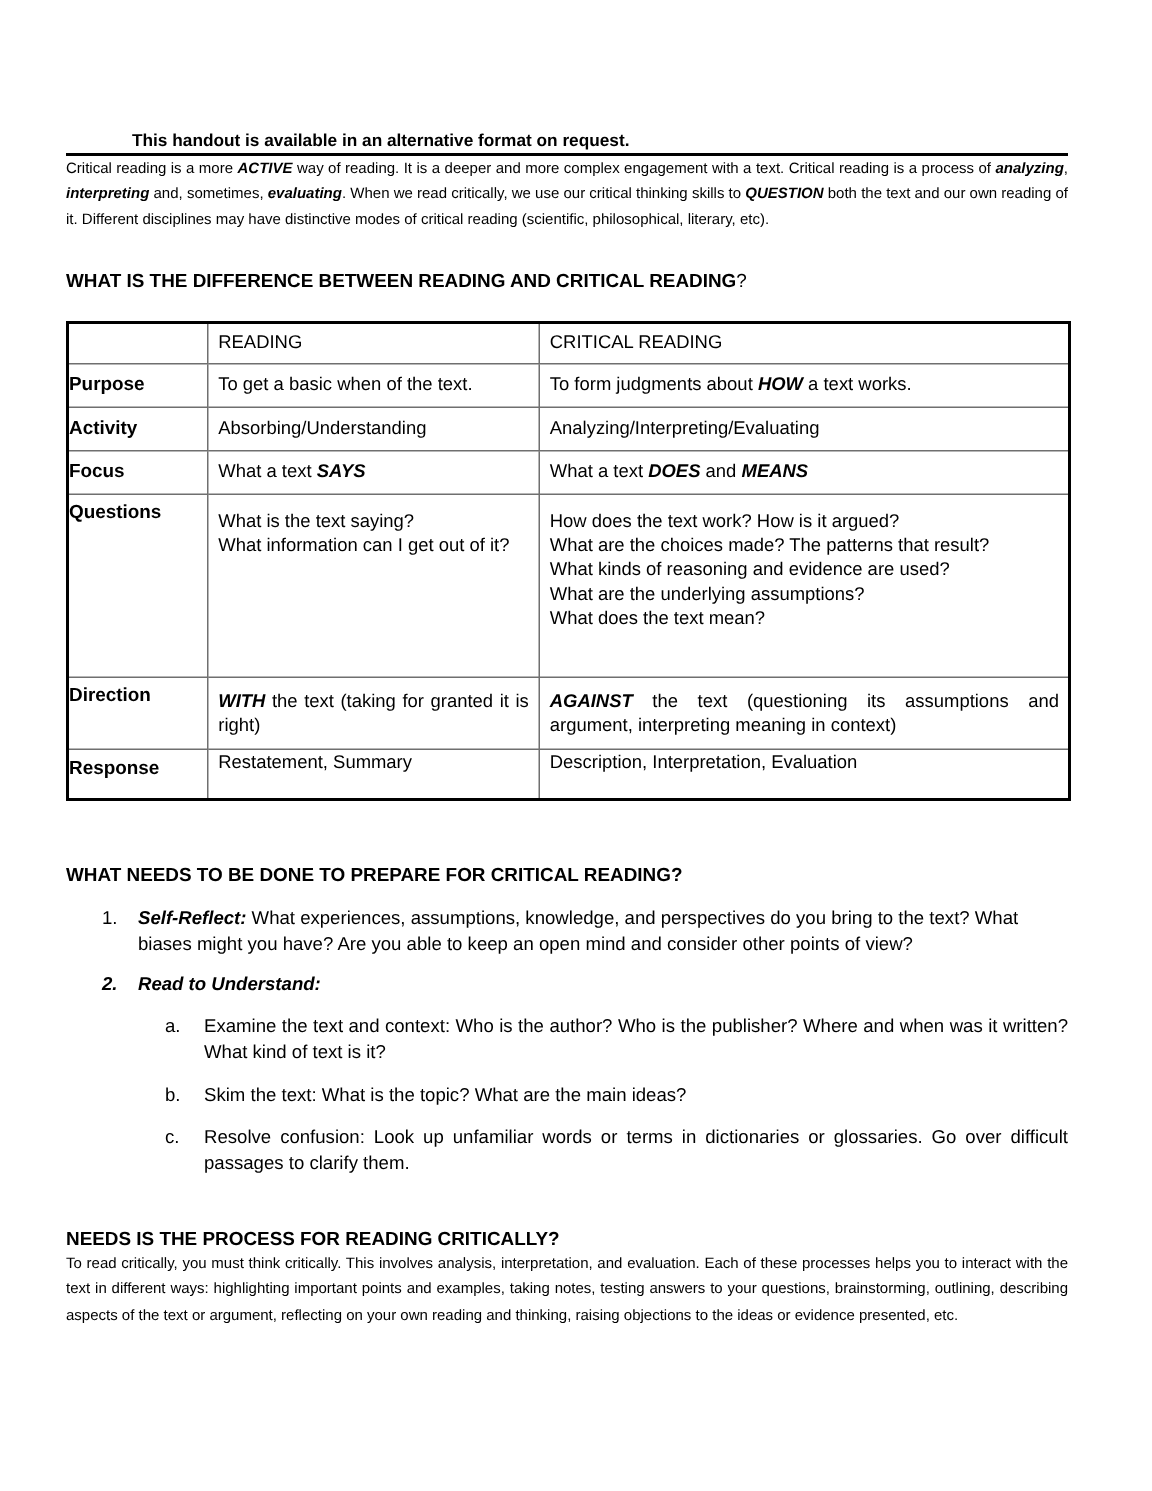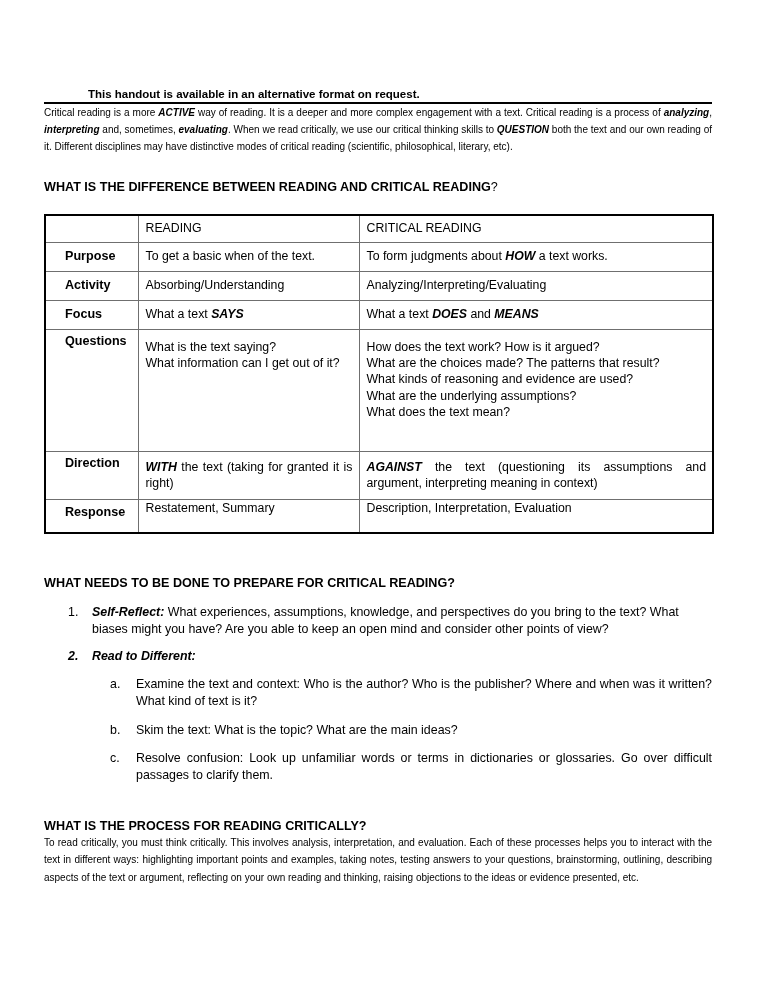--- a/index.html
+++ b/index.html
@@ -86,21 +86,21 @@
   table.compare td {
     border: 1px solid #6f6f6f;
     font-size: 12.3px;
     line-height: 16.4px;
     vertical-align: top;
     padding: 4px 6px 4px 7px;
   }
   table.compare td.label {
     font-weight: bold;
     font-size: 12.6px;
-    padding-left: 19px;
+    padding-left: 0;
   }
   col.c1 { width: 93px; }
   col.c2 { width: 221px; }
   col.c3 { width: 354px; }
 
   td.colhead {
     text-align: left;
     font-size: 12.6px;
     padding-top: 4px;
     padding-bottom: 4px;
@@ -251,36 +251,36 @@
   <h2 class="section" id="prepare-heading">WHAT NEEDS TO BE DONE TO PREPARE FOR CRITICAL READING?</h2>
 
 
   <ol class="steps">
     <li>
       <span class="marker">1.</span>
       <span class="txt"><b class="bi">Self-Reflect:</b><span> What experiences, assumptions, knowledge, and perspectives do you bring to the text?  What biases might you have?  Are you able to keep an open mind and consider other points of view?</span></span>
     </li>
     <li>
       <span class="marker bi">2.</span>
-      <span class="txt"><b class="bi">Read to Different:</b></span>
+      <span class="txt"><b class="bi">Read to Understand:</b></span>
 
       <ol class="substeps">
         <li>
           <span class="marker">a.</span>
           <span class="txt">Examine the text and context: Who is the author? Who is the publisher?  Where and when was it written? What kind of text is it?</span>
         </li>
         <li>
           <span class="marker">b.</span>
           <span class="txt">Skim the text: What is the topic?  What are the main ideas?</span>
         </li>
         <li>
           <span class="marker">c.</span>
           <span class="txt">Resolve confusion: Look up unfamiliar words or terms in dictionaries or glossaries. Go over difficult passages to clarify them.</span>
         </li>
       </ol>
     </li>
   </ol>
 
-  <h2 class="section" id="process-heading">WHAT IS THE PROCESS FOR READING CRITICALLY?</h2>
+  <h2 class="section" id="process-heading">NEEDS IS THE PROCESS FOR READING CRITICALLY?</h2>
 
   <p class="body process-para">To read critically, you must think critically. This involves analysis, interpretation, and evaluation. Each of these processes helps you to interact with the text in different ways: highlighting important points and examples, taking notes, testing answers to your questions, brainstorming, outlining, describing aspects of the text or argument, reflecting on your own reading and thinking, raising objections to the ideas or evidence presented, etc.</p>
 
 </div>
 
 </body></html>

